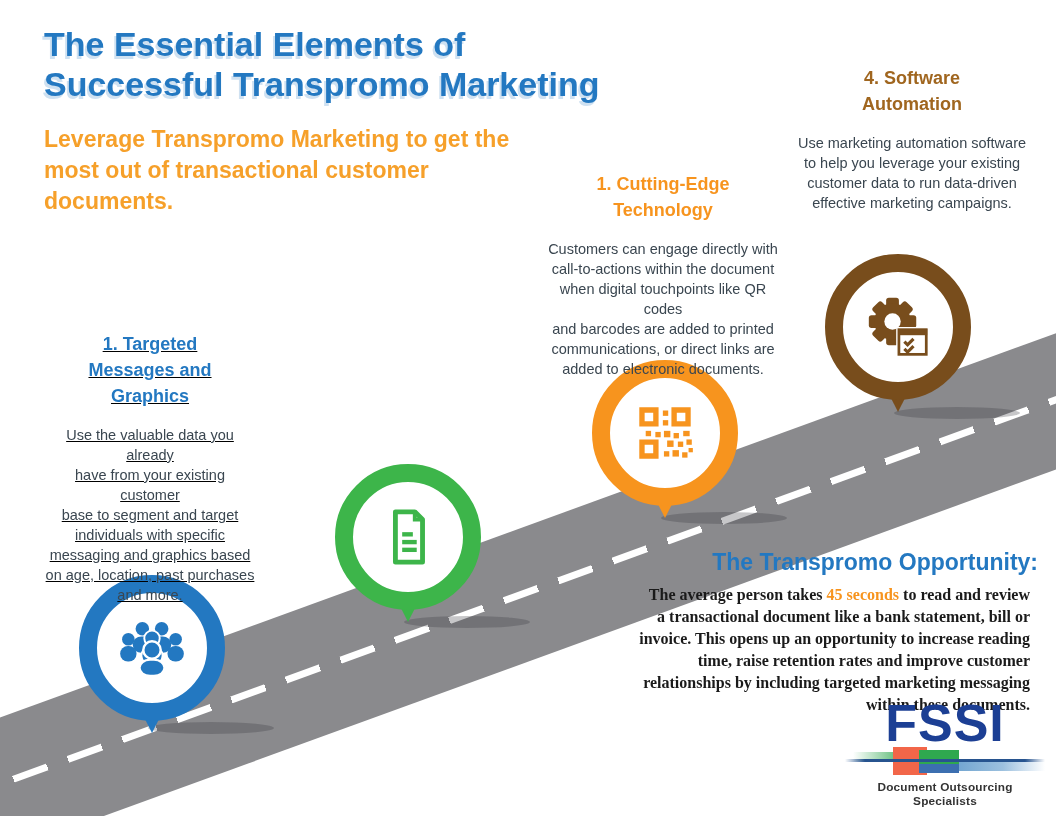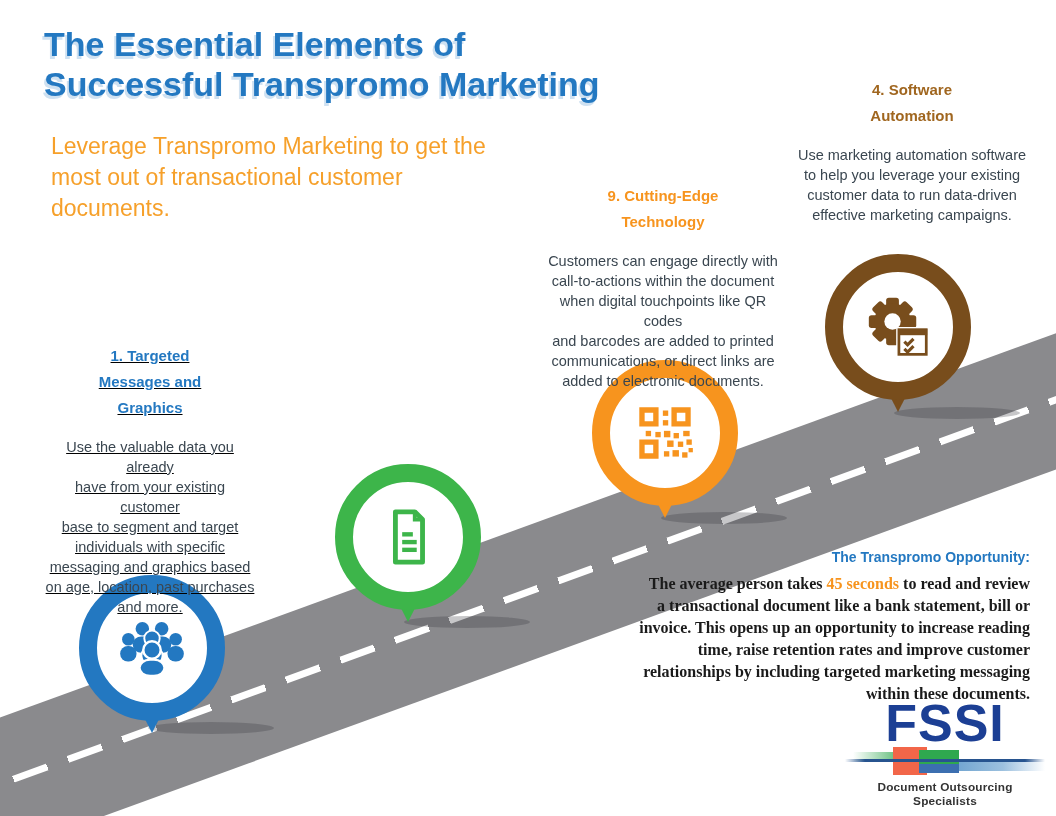--- a/index.html
+++ b/index.html
@@ -27,35 +27,35 @@
         background:#ffffff;display:flex;align-items:center;justify-content:center;}
   #pin-1{left:79px;top:575px;}  #pin-1 .pin-circle{border:18px solid #2378c1;} #pin-1 .pin-tail{background:#2378c1;}
   #pin-2{left:335px;top:464px;} #pin-2 .pin-circle{border:18px solid #3db54a;} #pin-2 .pin-tail{background:#3db54a;}
   #pin-3{left:592px;top:360px;} #pin-3 .pin-circle{border:18px solid #f7941e;} #pin-3 .pin-tail{background:#f7941e;}
   #pin-4{left:825px;top:254px;} #pin-4 .pin-circle{border:18px solid #784d1c;} #pin-4 .pin-tail{background:#784d1c;}
 
   
   .title{position:absolute;left:44px;top:24px;width:640px;margin:0;
         font-size:34px;line-height:40px;font-weight:700;color:#2378c1;
         white-space:pre-line;text-shadow:-2px 3px 0 rgba(35,120,193,0.22);z-index:4;}
-  .subtitle{position:absolute;left:44px;top:124px;width:500px;margin:7px;
-        font-size:23px;line-height:31px;font-weight:400;color:#f6a02a;white-space:pre-line;z-index:4;}
+  .subtitle{position:absolute;left:44px;top:124px;width:500px;margin:0;
+        font-size:23px;line-height:31px;font-weight:700;color:#f6a02a;white-space:pre-line;z-index:4;}
 
   
   .step{position:absolute;text-align:center;z-index:4;}
-  .step h2{margin:12px 0 10px 0;font-size:15px;line-height:26px;font-weight:700;white-space:pre-line;}
+  .step h2{margin:0 0 10px 0;font-size:18px;line-height:26px;font-weight:700;white-space:pre-line;}
   .step p{margin:16px;font-size:14.5px;line-height:20px;font-weight:500;color:#3a4650;white-space:pre-line;}
   #step-1{left:28px;top:331px;width:244px;text-decoration:underline;}  #step-1 h2{color:#2378c1;}
   #step-2{left:262px;top:279px;width:272px;} #step-2 h2{color:#3db54a;}
   #step-3{left:527px;top:171px;width:272px;} #step-3 h2{color:#f7941e;}
   #step-4{left:776px;top:65px;width:272px;}  #step-4 h2{color:#a0661f;}
 
   
   .opportunity{position:absolute;left:620px;top:549px;width:418px;text-align:right;z-index:4;}
-  .opportunity h3{margin:0 8px 6px 0;font-size:14px;font-weight:700;color:#2378c1;}
+  .opportunity h3{margin:0 0 6px 0;font-size:23px;font-weight:700;color:#2378c1;}
   .opportunity p{margin:8px;font-size:16px;line-height:22px;font-weight:700;color:#1a1a1a;white-space:pre-line;font-family:Liberation Serif, serif;}
   .opportunity .hl{color:#f7941e;font-weight:700;}
 
   
   .logo{position:absolute;left:845px;top:702px;width:200px;text-align:center;z-index:4;}
   .logo-name{font-size:52px;line-height:42px;font-weight:700;color:#1c3f94;letter-spacing:1px;}
   .stripe{position:relative;width:200px;height:30px;margin-top:2px;}
   .stripe .green-fade{position:absolute;left:8px;top:6px;width:100px;height:9px;
         background:linear-gradient(90deg,rgba(47,168,79,0) 0%,rgba(47,168,79,.75) 45%,rgba(47,168,79,.9) 100%);}
   .stripe .blue-fade{position:absolute;left:95px;top:16px;width:105px;height:9px;
@@ -92,21 +92,21 @@
 Graphics</h2>
     <p>Use the valuable data you already
 have from your existing customer
 base to segment and target
 individuals with specific
 messaging and graphics based
 on age, location, past purchases
 and more.</p>
   </section>
   <section class="step" id="step-3">
-    <h2>9. Cutting-Edge
+    <h2>1. Cutting-Edge
 Technology</h2>
     <p>Customers can engage directly with
 call-to-actions within the document
 when digital touchpoints like QR codes
 and barcodes are added to printed
 communications, or direct links are
 added to electronic documents.</p>
   </section>
   <section class="step" id="step-4">
     <h2>4. Software

